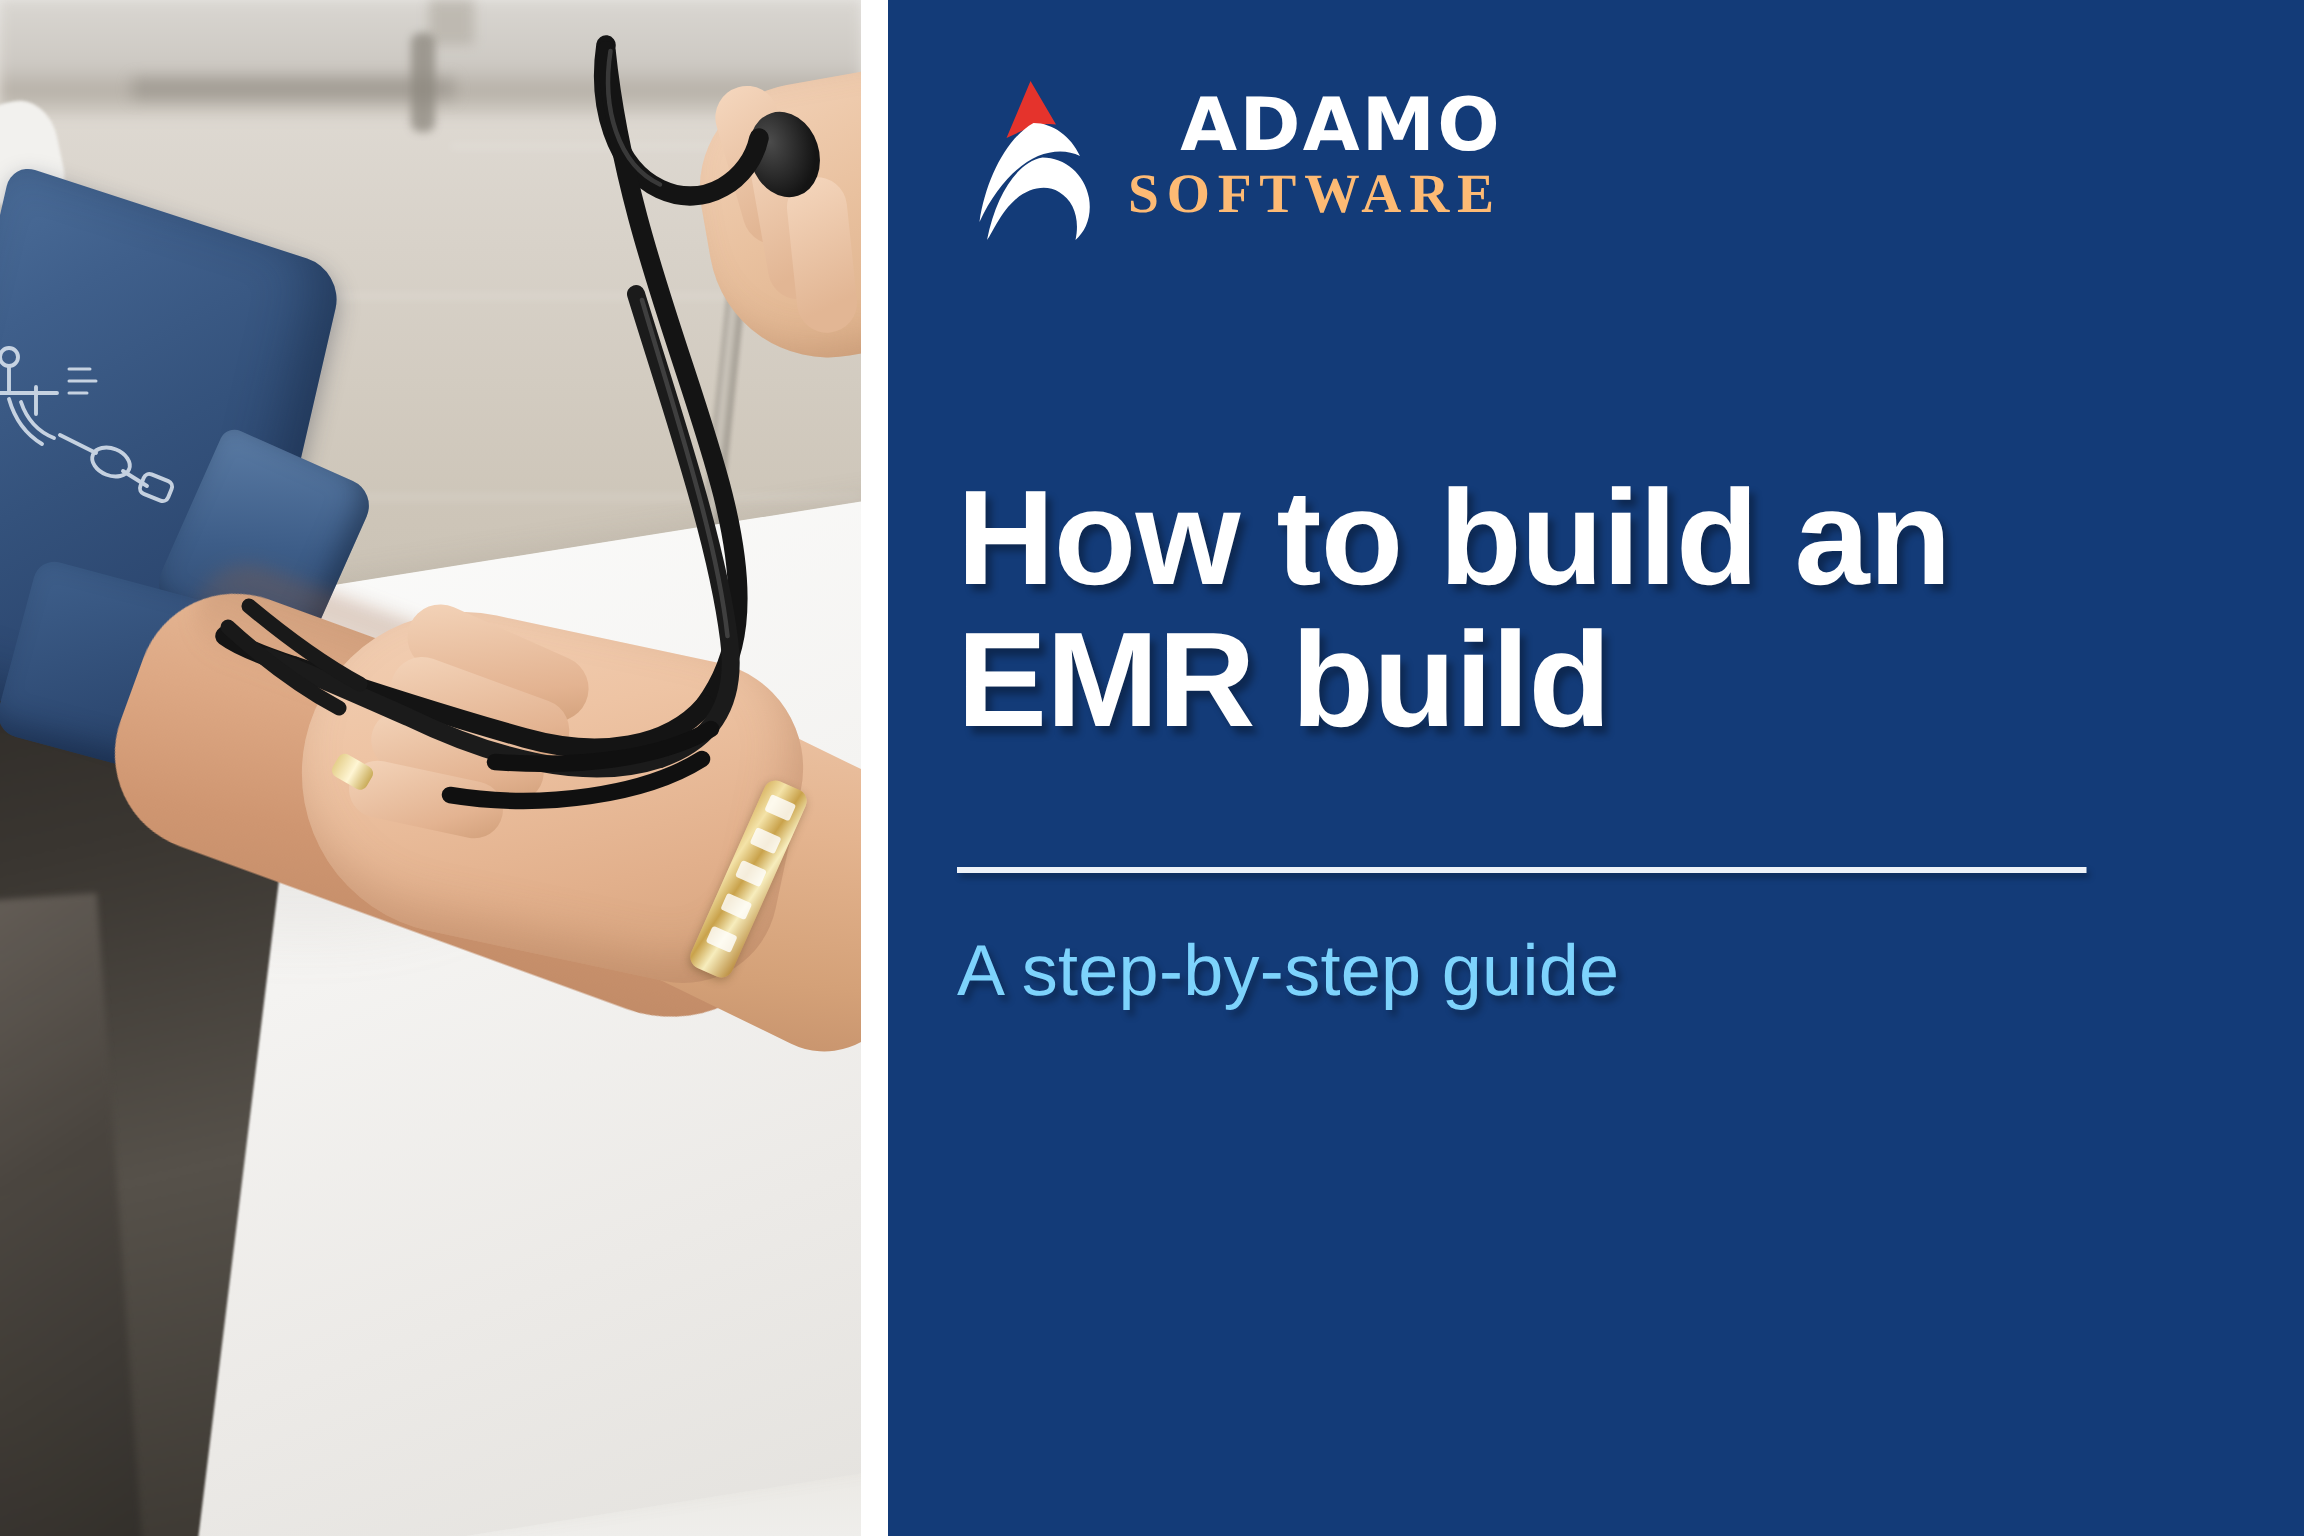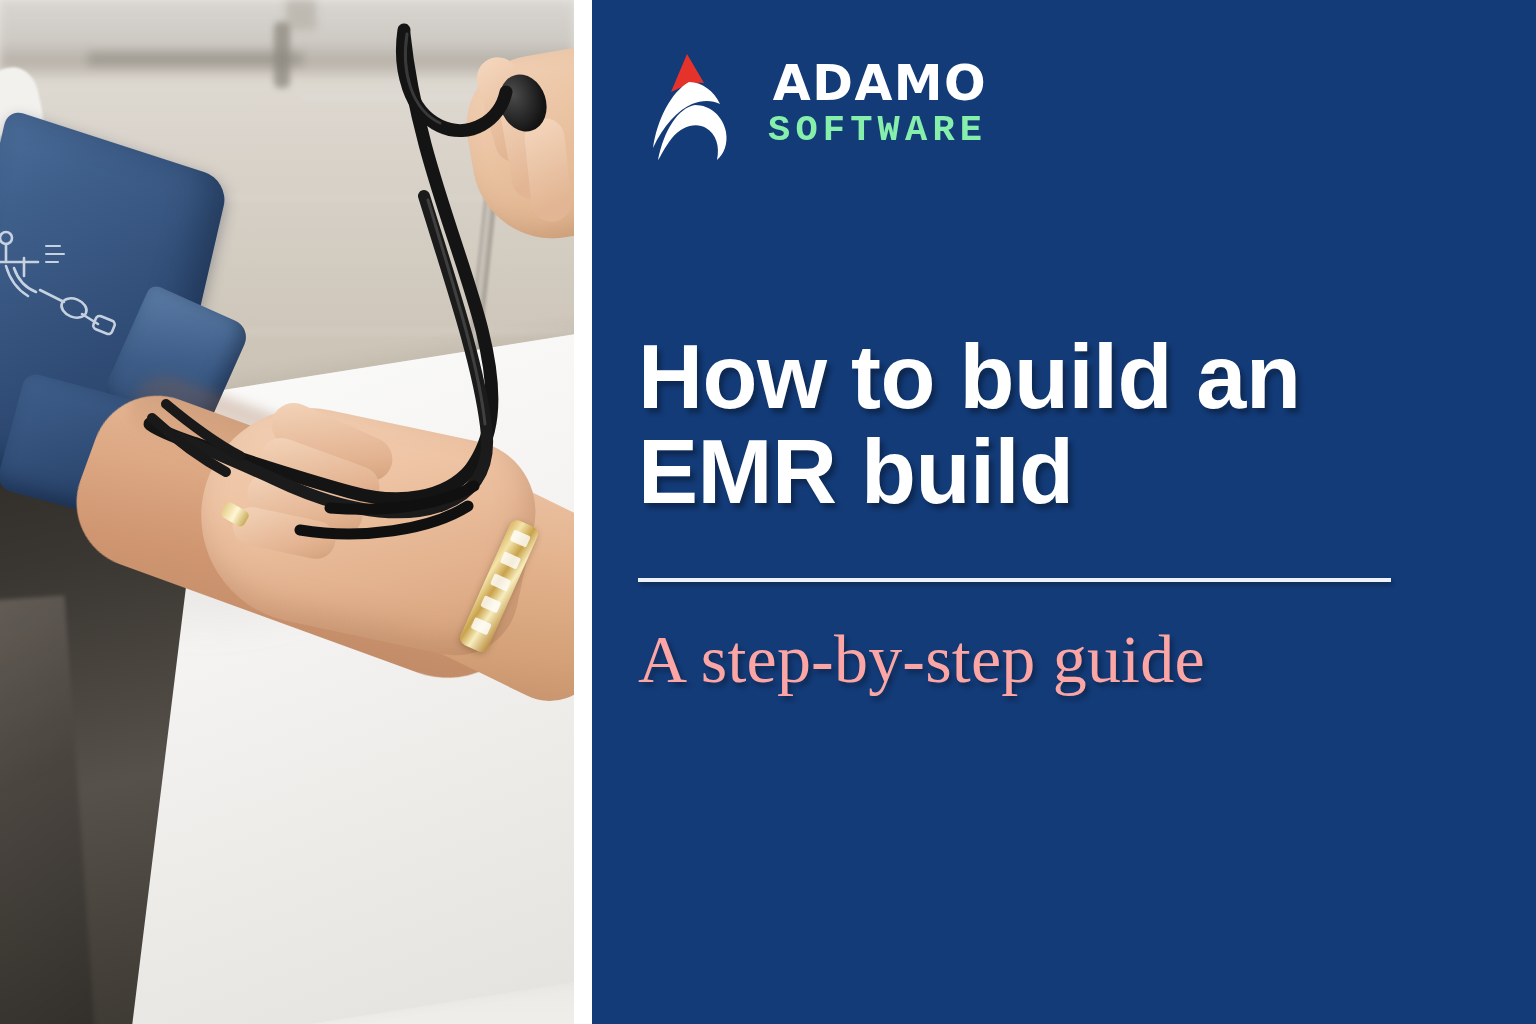--- a/index.html
+++ b/index.html
@@ -326,35 +326,34 @@
   }
   .logo-adamo {
     color: #ffffff;
     font-family: "DejaVu Sans", sans-serif;
     font-weight: bold;
     font-size: 49px;
     line-height: 0.95;
     letter-spacing: 1.5px;
   }
   .logo-software {
-    color: #86efac;
-    font-family: Liberation Mono, monospace;
+    color: #fdba74;
+    font-family: Liberation Serif, serif;
     font-weight: bold;
     font-size: 37px;
     line-height: 1.1;
     letter-spacing: 5.2px;
     margin-top: 3px;
-    margin-left: 16px;
   }
 
   
   .headline {
     position: absolute;
     left: 46px;
-    top: 330px;
+    top: 312px;
     width: 800px;
     color: #ffffff;
     font-family: "Liberation Sans", sans-serif;
     font-weight: bold;
     font-size: 90px;
     line-height: 1.06;
     letter-spacing: -0.5px;
     text-shadow: 4px 5px 5px rgba(0,0,0,0.32);
   }
   .headline .ln { display: block; white-space: nowrap; }
@@ -367,24 +366,24 @@
     height: 4px;
     background: #eef2f8;
     box-shadow: 2px 3px 4px rgba(0,0,0,0.30);
   }
 
   .subhead {
     position: absolute;
     left: 46px;
     top: 622px;
     width: 820px;
-    color: #fca5a5;
-    font-family: Liberation Serif, serif;
+    color: #7dd3fc;
+    font-family: Liberation Sans, sans-serif;
     font-weight: normal;
-    font-size: 68px;
+    font-size: 48px;
     line-height: 1.1;
     letter-spacing: 0.2px;
     white-space: nowrap;
     text-shadow: 3px 4px 5px rgba(0,0,0,0.32);
   }
 </style>
 </head>
 <body>
 
 <div class="banner">

